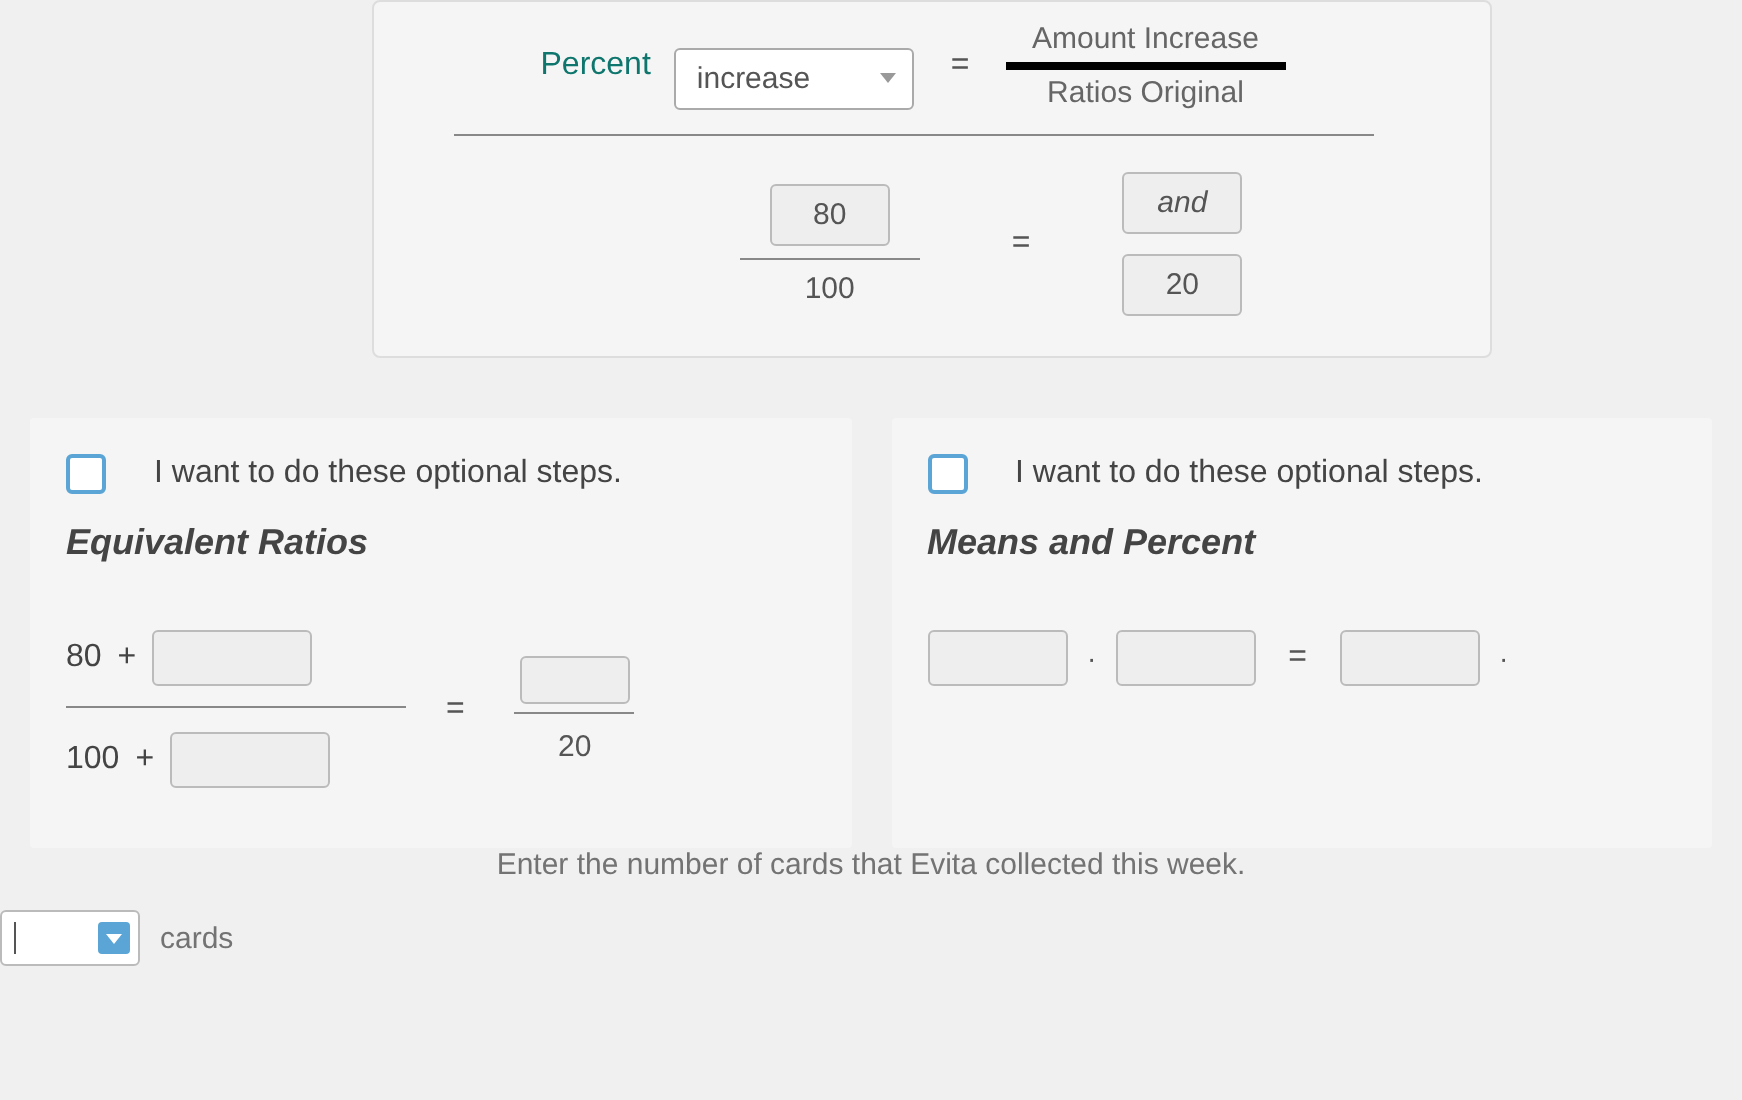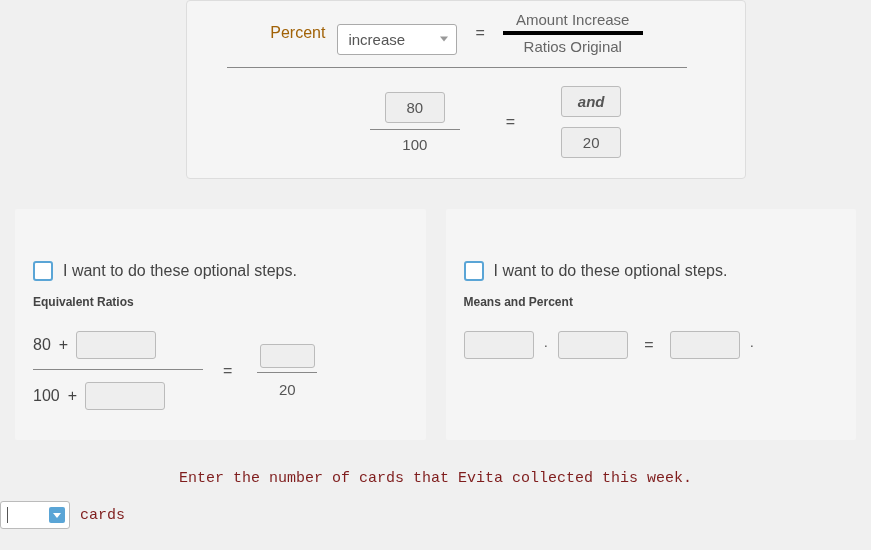--- a/index.html
+++ b/index.html
@@ -32,21 +32,21 @@
       justify-content: center;
       gap: 12px;
       border-bottom: 1px solid #888;
       padding-bottom: 12px;
       margin-bottom: 18px;
       width: 460px;
       margin-left: 20px;
     }
     .label-text {
       font-size: 16px;
-      color: #a16207;
+      color: #0f766e;
     }
     .dropdown {
       border: 1px solid #aaa;
       border-radius: 3px;
       background: #fff;
       padding: 6px 30px 6px 10px;
       font-size: 15px;
       color: #555;
       position: relative;
       min-width: 120px;
@@ -120,55 +120,55 @@
       display: inline-block;
     }
     .right-stack {
       display: flex;
       flex-direction: column;
       gap: 10px;
       align-items: center;
     }
     .italic {
       font-style: italic;
-      font-weight: bold;
+      font-weight: normal;
       text-align: center;
     }
 
     .panels {
       display: flex;
       gap: 20px;
       margin-top: 30px;
       padding: 0 15px;
     }
     .panel {
       background: #f5f5f5;
       flex: 1;
       padding: 18px 18px 30px 18px;
       border-radius: 2px;
     }
     .checkbox-row {
       display: flex;
       align-items: center;
-      gap: 10px;
+      gap: 24px;
       margin-bottom: 14px;
-      margin-top: 34px;
     }
     .checkbox {
       width: 20px;
       height: 20px;
       border: 2px solid #5aa5d6;
       border-radius: 3px;
       background: #fff;
     }
     .panel-title {
       font-weight: bold;
-      font-size: 12px;
+      font-size: 18px;
       color: #444;
-      margin-bottom: 22px;
+      margin-bottom: 33px;
+      font-style: italic;
     }
     .equiv-ratios {
       display: flex;
       align-items: center;
       gap: 14px;
     }
     .equiv-frac {
       display: flex;
       flex-direction: column;
       gap: 12px;
@@ -230,24 +230,22 @@
       width: 70px;
       height: 28px;
     }
     .dot {
       font-size: 14px;
       color: #555;
     }
 
     .bottom-section {
       text-align: center;
-      margin-top: 30px;
-      font-size: 15px;
-      color: #7f1d1d;
-      font-family: Liberation Mono, monospace;
+      font-size: 15px;
+      color: #737373;
     }
     .bottom-row {
       margin-top: 14px;
       display: flex;
       align-items: center;
       justify-content: flex-start;
       gap: 10px;
     }
     .bottom-input {
       border: 1px solid #bbb;

